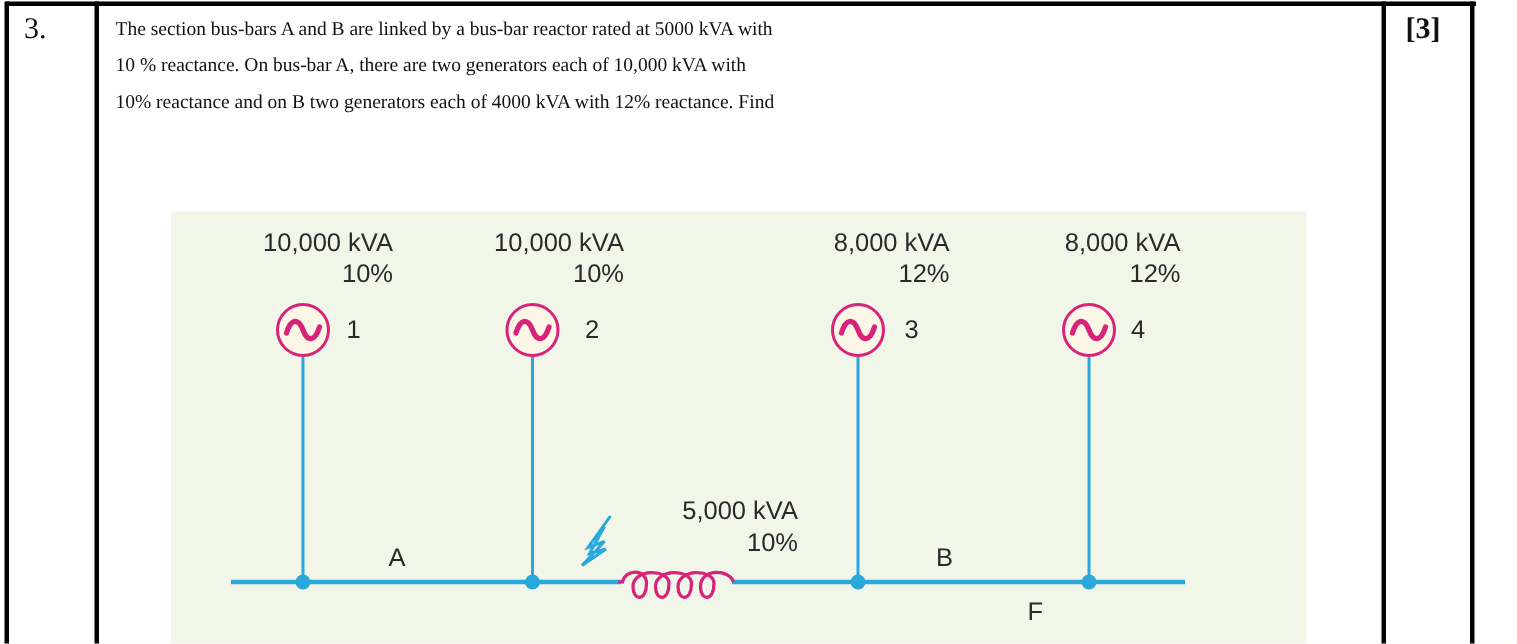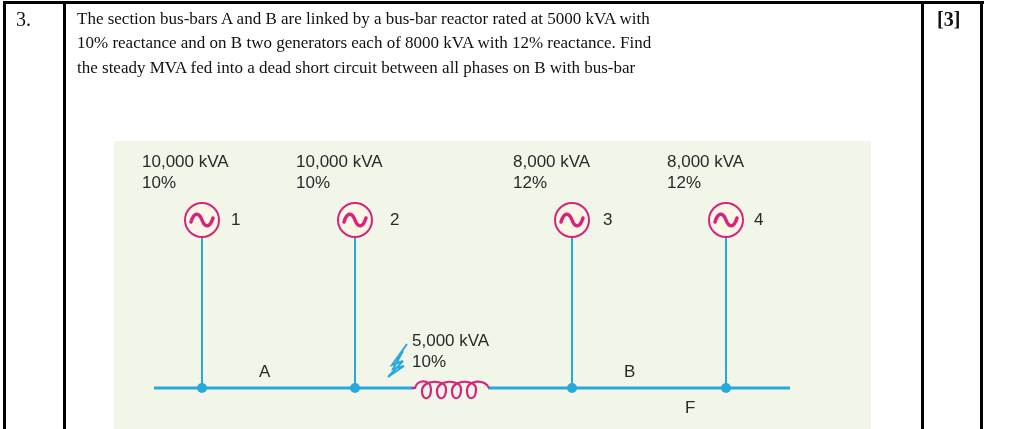--- a/index.html
+++ b/index.html
@@ -6,55 +6,55 @@
   body { width: 1011px; height: 429px; position: relative; overflow: hidden; }
   .table-frame { position: absolute; left: 0; top: 0; width: 1011px; height: 429px; }
   .hline { position: absolute; background: #000; height: 3px; }
   .vline { position: absolute; background: #000; width: 3px; }
   .qnum {
     position: absolute; left: 16px; top: 8px;
     font-family: "Liberation Serif", serif; font-size: 20px; color: #111;
   }
   .qtext {
     position: absolute; left: 77px; top: 7px; width: 835px;
-    font-family: "Liberation Serif", serif; font-size: 17px; line-height: 24.4px; color: #111;
+    font-family: "Liberation Serif", serif; font-size: 13px; line-height: 24.4px; color: #111;
   }
   .qtext .line { display: block; white-space: nowrap; }
   .marks {
     position: absolute; left: 937px; top: 8px;
     font-family: "Liberation Serif", serif; font-size: 20px; font-weight: bold; color: #111;
   }
   .diagram {
     position: absolute; left: 114px; top: 141px; width: 757px; height: 288px;
     background: #f2f6e8;
   }
   .diagram svg { position: absolute; left: 0; top: 0; }
   .lbl {
     position: absolute; font-family: "Liberation Sans", sans-serif;
-    font-size: 17px; color: #2a2a2a; text-align: left; line-height: 21px;
+    font-size: 17px; color: #2a2a2a; text-align: right; line-height: 21px;
   }
   .gen-label { width: 120px; }
   .num { position: absolute; font-family: "Liberation Sans", sans-serif; font-size: 17px; color: #2a2a2a; }
 </style>
 </head>
 <body>
 
 <div class="table-frame">
   <div class="hline" style="left:4px; top:1px; width:980px;"></div>
   <div class="vline" style="left:3px; top:1px; height:428px;"></div>
   <div class="vline" style="left:63px; top:1px; height:428px;"></div>
   <div class="vline" style="left:921px; top:1px; height:428px;"></div>
   <div class="vline" style="left:980px; top:1px; height:428px;"></div>
 
   <div class="qnum">3.</div>
 
   <div class="qtext">
     <span class="line">The section bus-bars A and B are linked by a bus-bar reactor rated at 5000 kVA with</span>
-    <span class="line">10% reactance and on B two generators each of 8000 kVA with 12% reactance. Find</span>
-    <span class="line">the steady MVA fed into a dead short circuit between all phases on B with bus-bar</span>
+    <span class="line">10 % reactance. On bus-bar A, there are two generators each of 10,000 kVA with</span>
+    <span class="line">10% reactance and on B two generators each of 4000 kVA with 12% reactance. Find</span>
   </div>
 
   <div class="marks">[3]</div>
 
   <div class="diagram">
     <svg width="757" height="288" viewBox="0 0 757 288">
 
       <line x1="40" y1="247" x2="300" y2="247" stroke="#29a8dc" stroke-width="3"></line>
       <line x1="374" y1="247" x2="676" y2="247" stroke="#29a8dc" stroke-width="3"></line>
 

